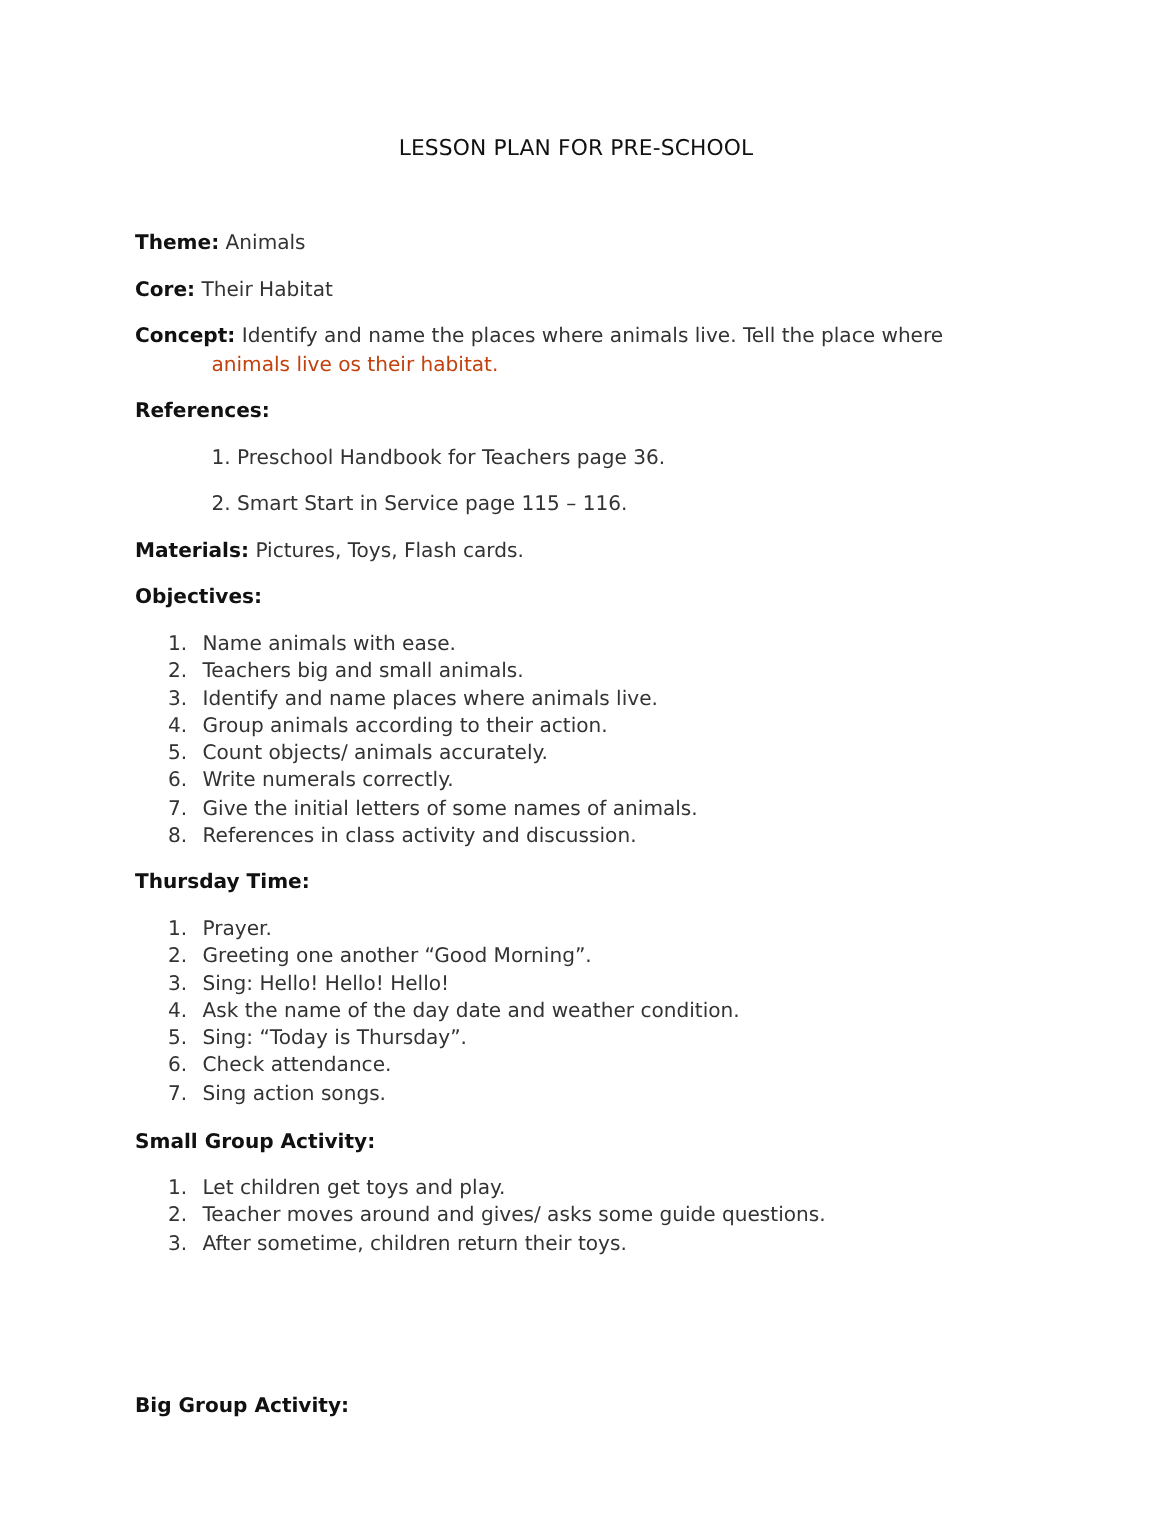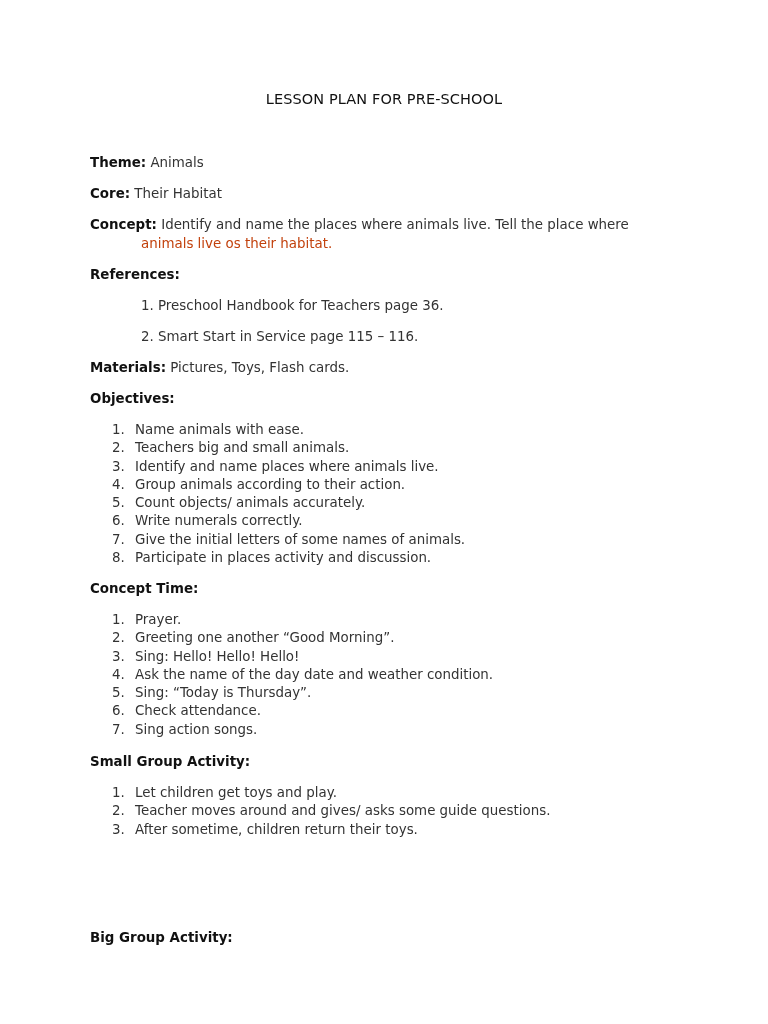--- a/index.html
+++ b/index.html
@@ -113,25 +113,25 @@
     <b>Objectives:</b>
   </div>
   <ul class="ol" style="top:421px;">
     <li><span class="num">1.</span><span>Name animals with ease.</span></li>
     <li><span class="num">2.</span><span>Teachers big and small animals.</span></li>
     <li><span class="num">3.</span><span>Identify and name places where animals live.</span></li>
     <li><span class="num">4.</span><span>Group animals according to their action.</span></li>
     <li><span class="num">5.</span><span>Count objects/ animals accurately.</span></li>
     <li><span class="num">6.</span><span>Write numerals correctly.</span></li>
     <li><span class="num">7.</span><span>Give the initial letters of some names of animals.</span></li>
-    <li><span class="num">8.</span><span>Participate in places activity and discussion.</span></li>
+    <li><span class="num">8.</span><span>References in class activity and discussion.</span></li>
   </ul>
 
   <div class="line" style="top:580px;">
-    <b>Concept Time:</b>
+    <b>Thursday Time:</b>
   </div>
   <ul class="ol" style="top:611px;">
     <li><span class="num">1.</span><span>Prayer.</span></li>
     <li><span class="num">2.</span><span>Greeting one another “Good Morning”.</span></li>
     <li><span class="num">3.</span><span>Sing: Hello! Hello! Hello!</span></li>
     <li><span class="num">4.</span><span>Ask the name of the day date and weather condition.</span></li>
     <li><span class="num">5.</span><span>Sing: “Today is Thursday”.</span></li>
     <li><span class="num">6.</span><span>Check attendance.</span></li>
     <li><span class="num">7.</span><span>Sing action songs.</span></li>
   </ul>

